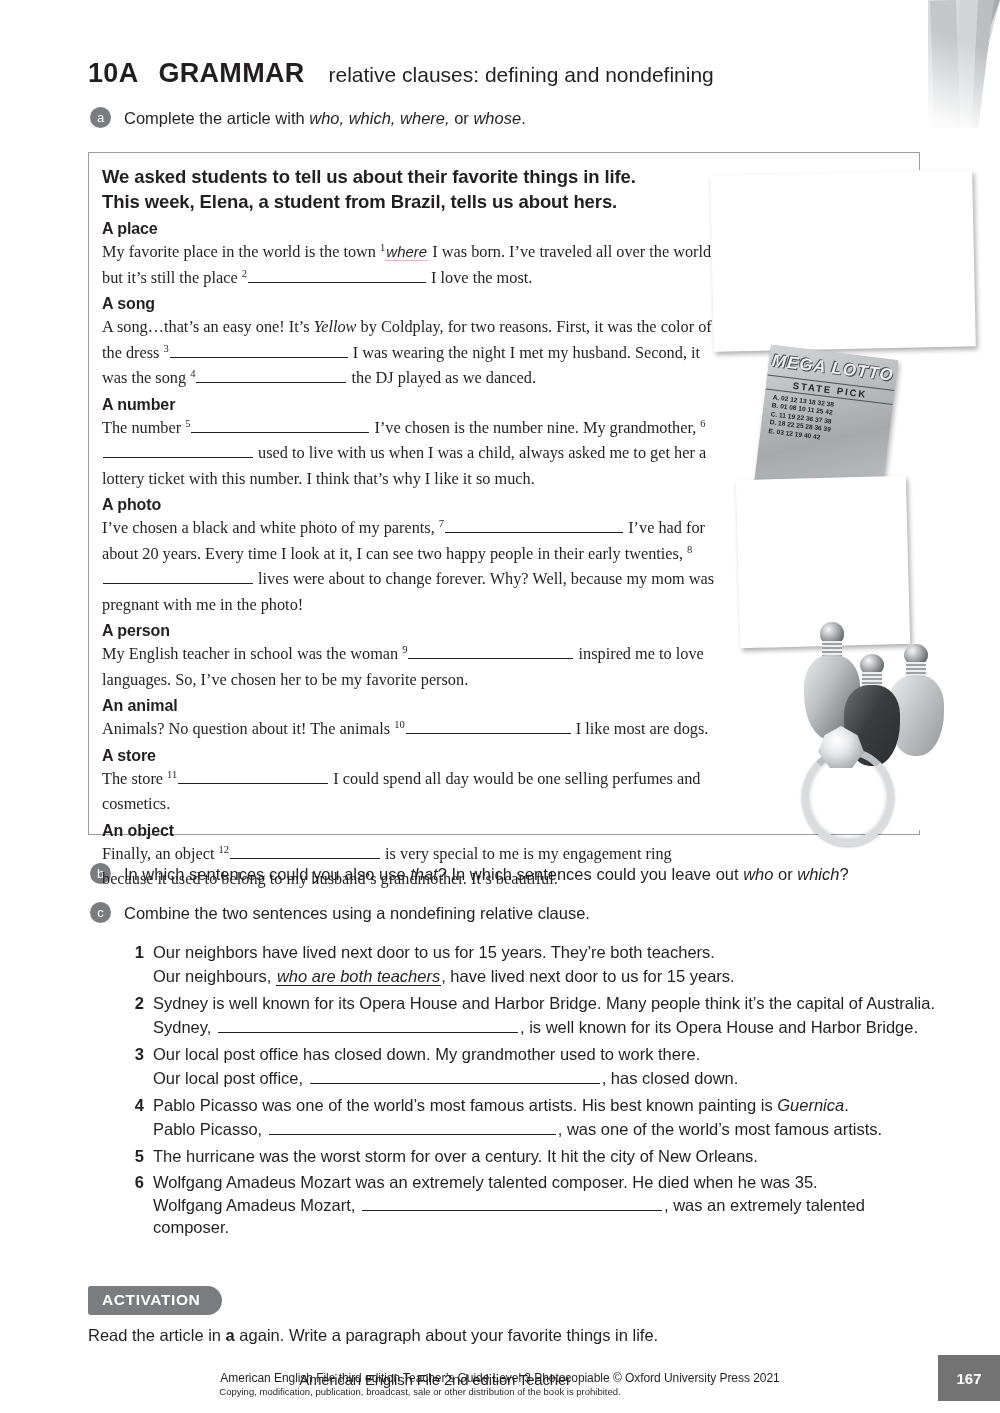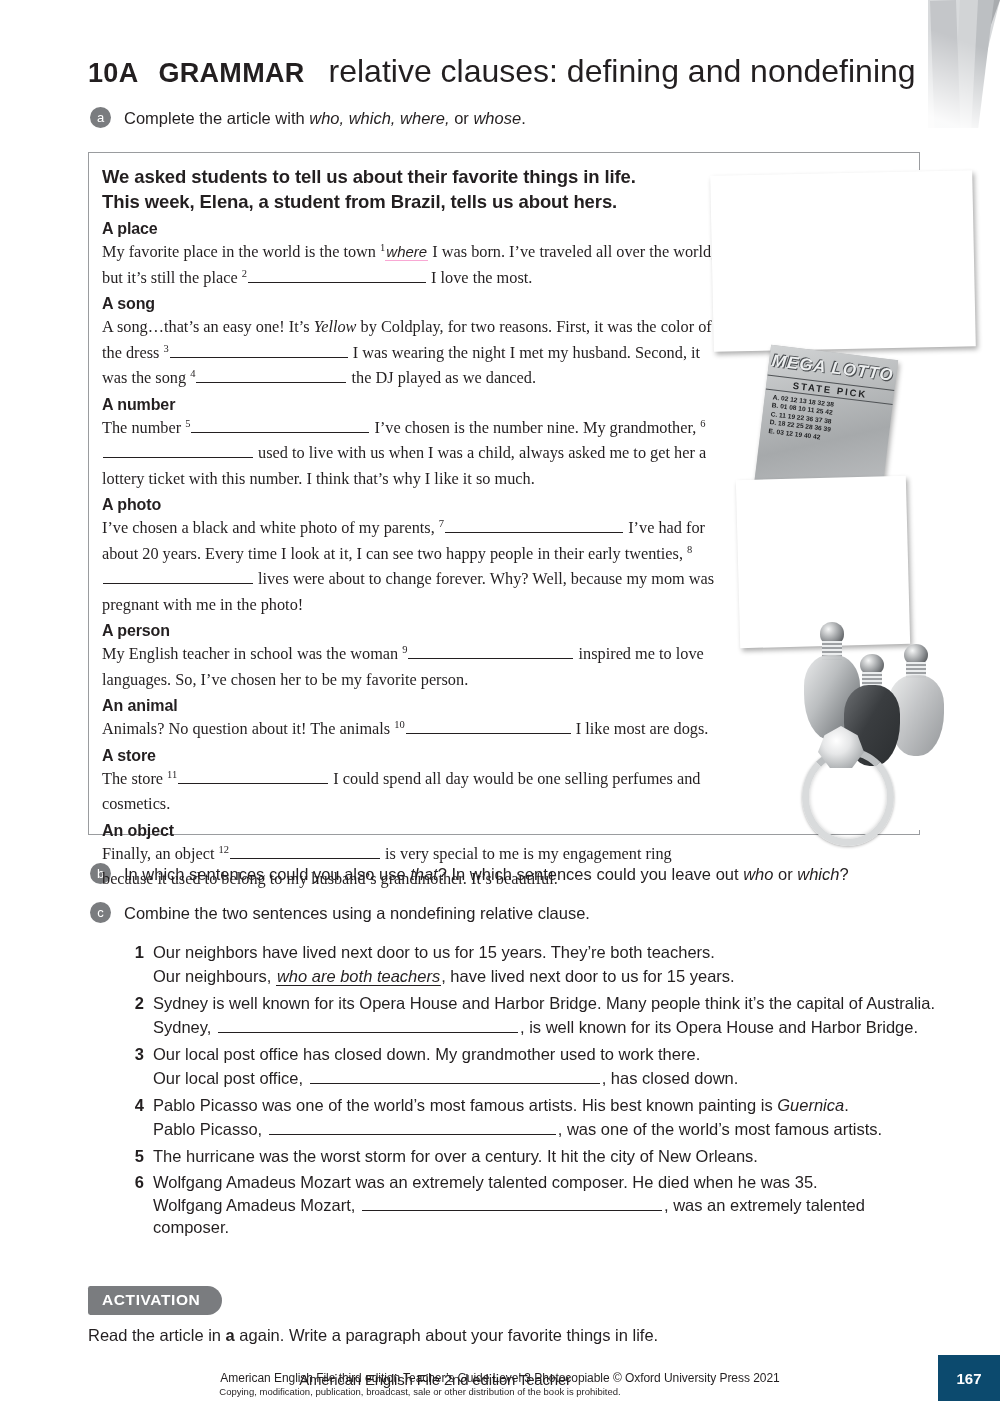--- a/index.html
+++ b/index.html
@@ -56,21 +56,21 @@
     letter-spacing: 0.3px;
   }
   .head-kind {
     font-size: 27px;
     font-weight: bold;
     letter-spacing: 0.3px;
     margin-left: 4px;
     margin-top: 12px;
   }
   .head-topic {
-    font-size: 32px;
+    font-size: 21px;
     font-weight: normal;
     margin-left: 8px;
   }
 
   
   .task-badge {
     display: inline-block;
     width: 21px;
     height: 21px;
     border-radius: 50%;
@@ -376,21 +376,21 @@
     top: 18px;
     left: 0; right: 160px;
     font-size: 9.5px;
   }
   .page-badge {
     position: absolute;
     right: 0;
     top: 1355px;
     width: 62px;
     height: 46px;
-    background: #0c4a6e;
+    background: #737373;
     color: #ffffff;
     font-size: 15px;
     font-weight: bold;
     display: flex;
     align-items: center;
     justify-content: center;
   }
 </style>
 </head>
 <body>

